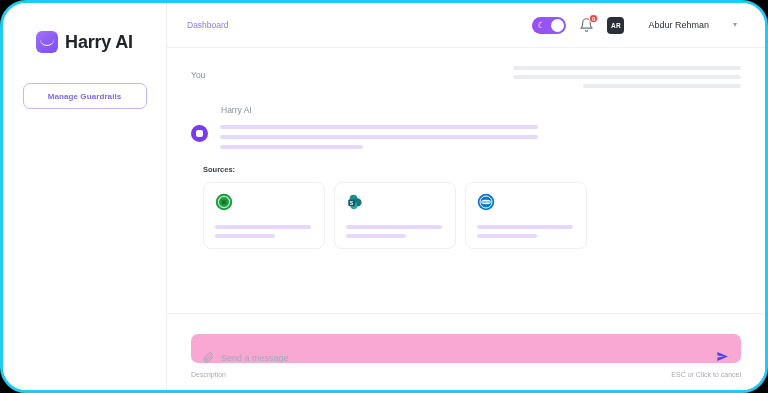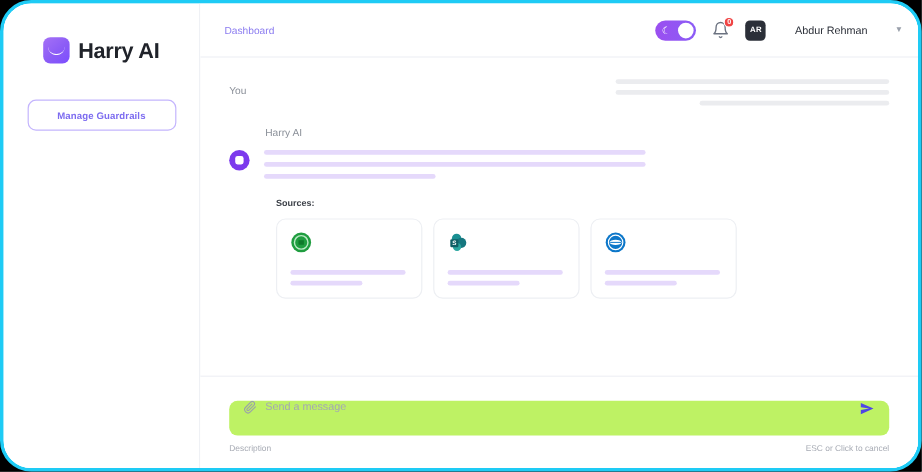--- a/index.html
+++ b/index.html
@@ -99,21 +99,21 @@
     background: #ffffff;
   }
 
   
   #topbar {
     height: 45px;
     flex: 0 0 45px;
     border-bottom: 1px solid #eff1f5;
     display: flex;
     align-items: center;
-    padding: 0 14px 0 20px;
+    padding: 0 28px 0 20px;
     background: #ffffff;
   }
   #breadcrumb {
     font-size: 8.5px;
     color: #8b7cf0;
     font-weight: 500;
     cursor: pointer;
   }
   .topbar-right {
     margin-left: auto;
@@ -240,21 +240,21 @@
     width: 7px; height: 7px;
     border-radius: 2px;
     background: #ffffff;
   }
   .ai-lines { display: flex; flex-direction: column; gap: 6px; flex: 1 1 auto; padding-top: 3px; }
   .ai-lines .sk-line:nth-child(1) { width: 318px; }
   .ai-lines .sk-line:nth-child(2) { width: 318px; }
   .ai-lines .sk-line:nth-child(3) { width: 143px; }
 
   
-  .sources { margin-top: 16px; margin-left: 39px; }
+  .sources { margin-top: 16px; margin-left: 12px; }
   .sources-title {
     font-size: 7.5px;
     font-weight: 700;
     color: #3c4048;
     margin-bottom: 8px;
   }
   .source-cards { display: flex; gap: 9px; }
   .source-card {
     width: 122px;
     height: 67px;
@@ -274,24 +274,24 @@
 
   
   #composer-zone {
     flex: 0 0 auto;
     border-top: 1px solid #eff1f5;
     padding: 20px 24px 12px 24px;
     background: #ffffff;
   }
   .composer-box {
     height: 29px;
-    background: #bef264;
+    background: #f9a8d4;
     border-radius: 7px;
     display: flex;
-    align-items: flex-start;
+    align-items: flex-end;
     padding: 0 12px;
     gap: 7px;
   }
   .clip-icon { width: 11px; height: 11px; flex: 0 0 11px; cursor: pointer; }
   .clip-icon svg { display: block; }
   .composer-input {
     flex: 1 1 auto;
     border: none;
     outline: none;
     background: transparent;

